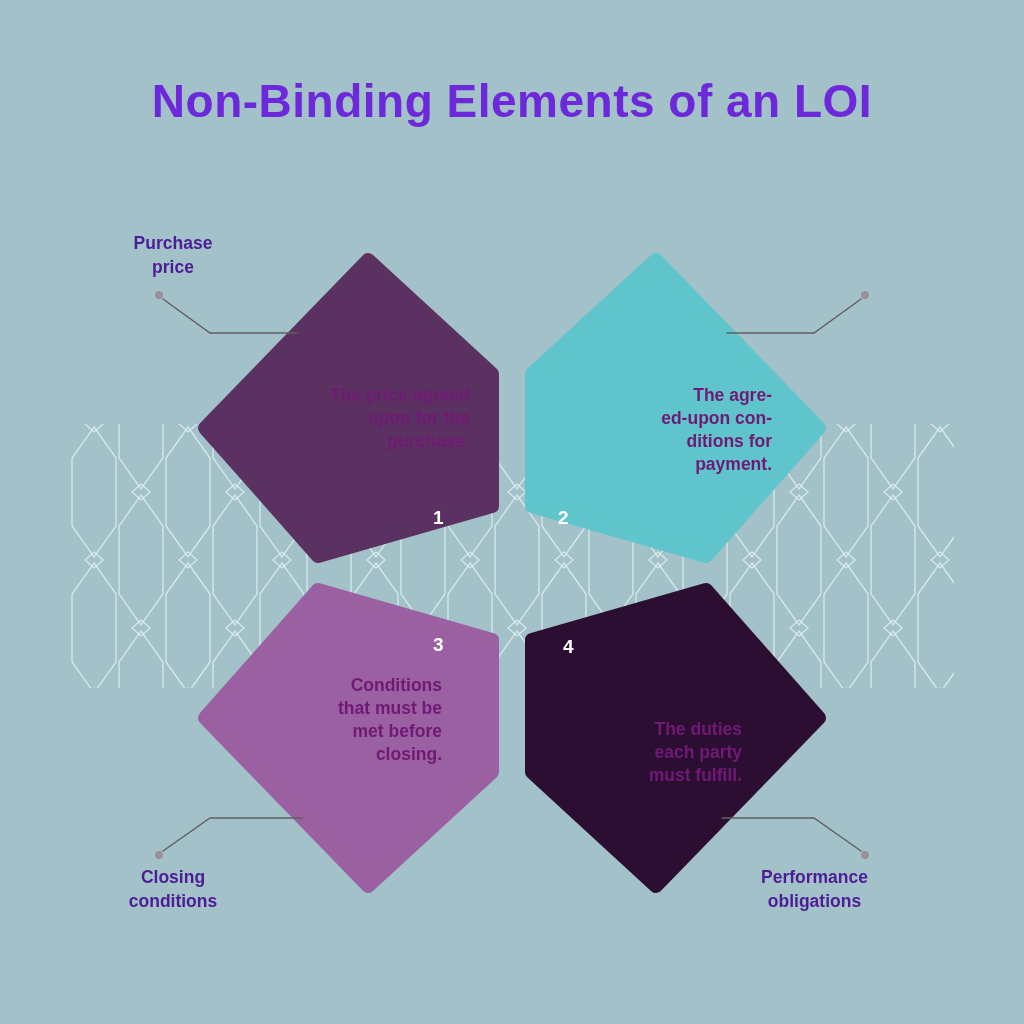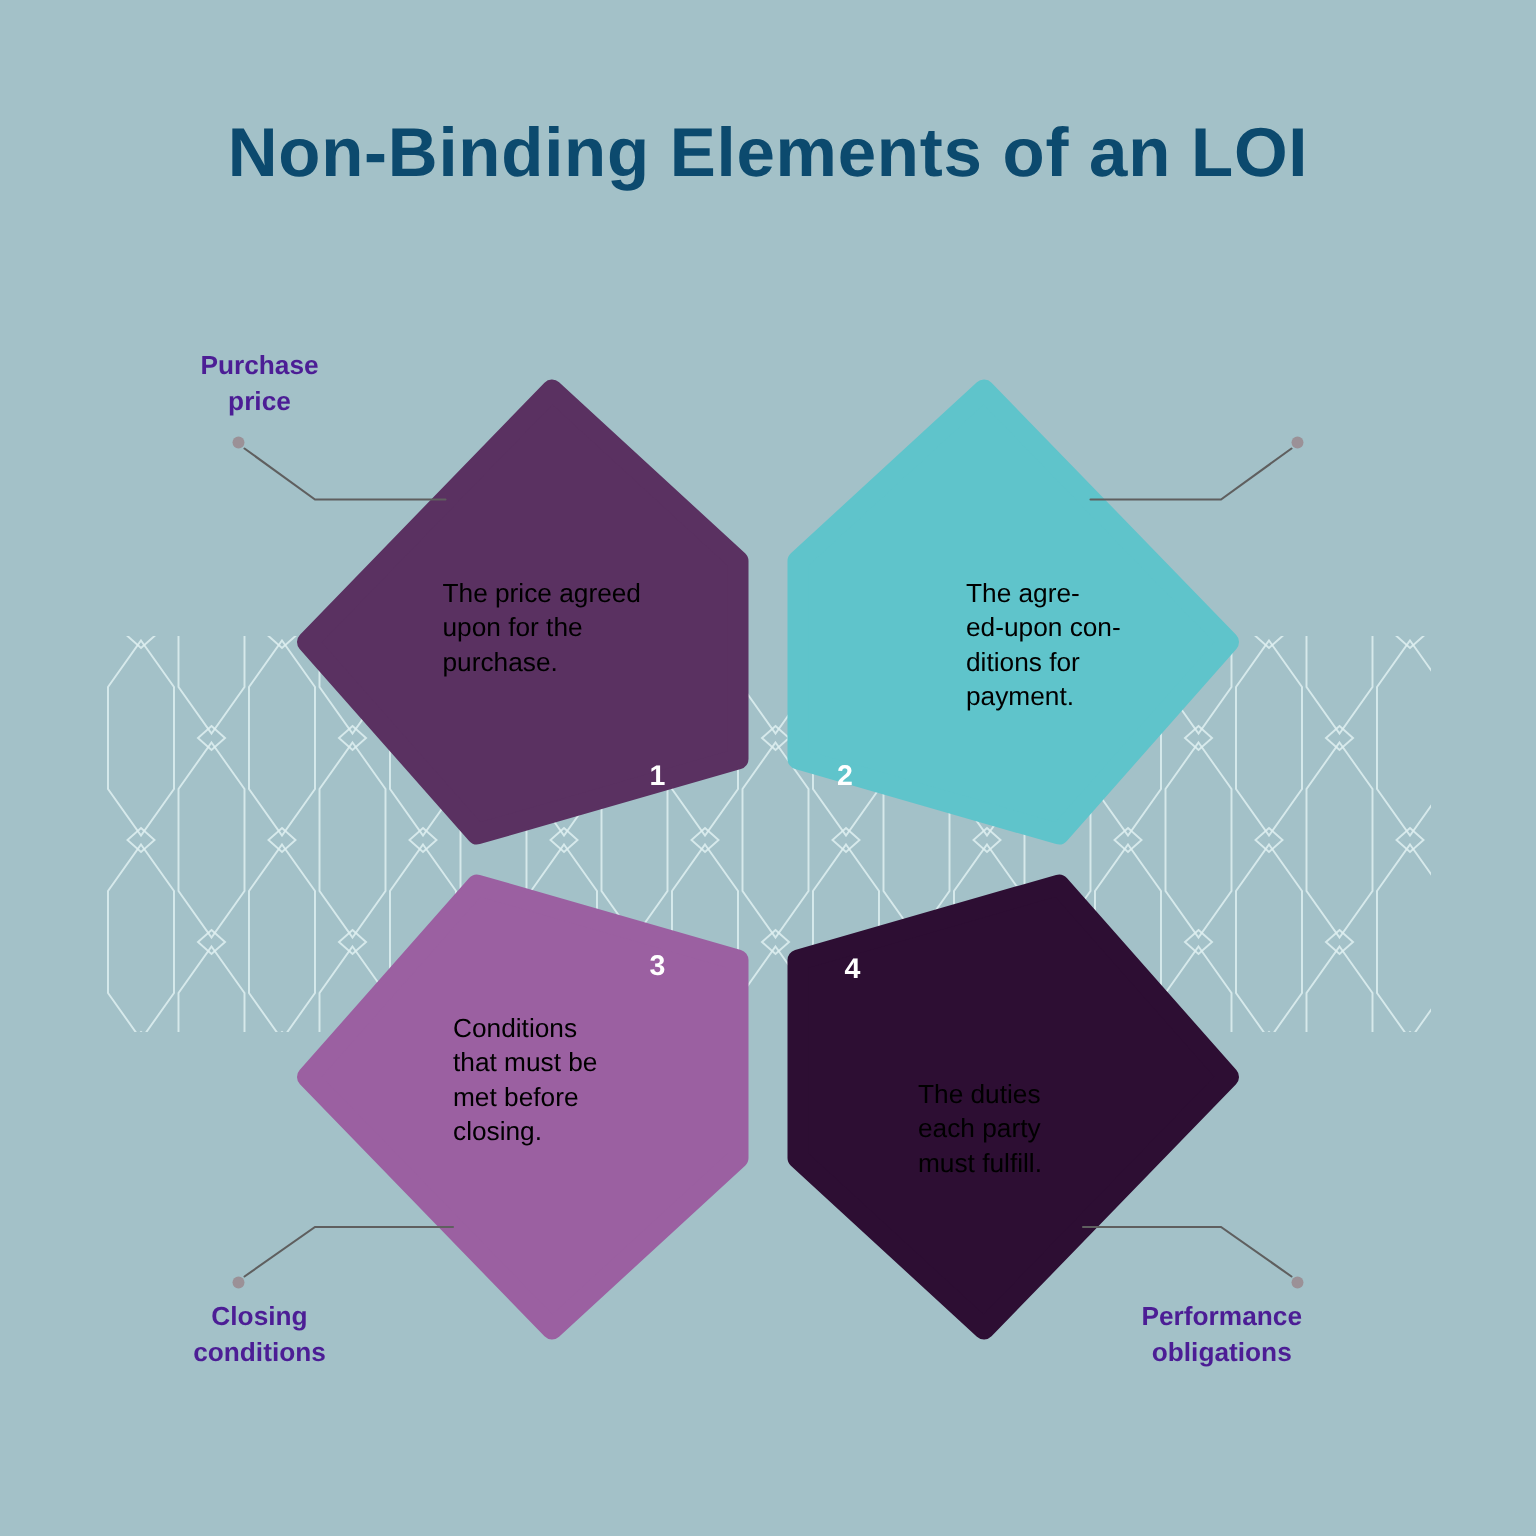--- a/index.html
+++ b/index.html
@@ -7,44 +7,44 @@
     width: 1024px; height: 1024px;
     background: #a3c1c8;
     font-family: "Liberation Sans", sans-serif;
     overflow: hidden;
   }
   .stage { position: relative; width: 1024px; height: 1024px; }
   .title {
     position: absolute; top: 74px; left: 0; width: 100%;
     text-align: center;
     font-size: 46px; font-weight: bold; letter-spacing: 0.5px;
-    color: #0c4a6e;
+    color: #6d28d9;
   }
   svg.art { position: absolute; top: 0; left: 0; }
   .connector polyline { fill: none; stroke-width: 1.4; stroke-linecap: round; }
   .label {
     position: absolute;
     font-size: 17.5px; font-weight: bold; line-height: 1.35;
     color: #4c1d95; white-space: pre-line; text-align: center;
   }
   .desc {
     position: absolute;
-    font-size: 17.5px; font-weight: normal; line-height: 1.32;
-    color: #000000; white-space: pre-line; text-align: left;
+    font-size: 17.5px; font-weight: bold; line-height: 1.32;
+    color: #701a75; white-space: pre-line; text-align: right;
   }
   .num {
     position: absolute;
     font-size: 19px; font-weight: bold; color: #ffffff;
   }
   .label-1 { left: 118px; top: 232px; width: 110px; }
   .label-2 { left: 786px; top: 232px; width: 100px; }
   .label-3 { left: 108px; top: 866px; width: 130px; }
   .label-4 { left: 742px; top: 866px; width: 145px; }
   .desc-1 { left: 295px; top: 384px; width: 175px; }
-  .desc-2 { left: 612px; top: 384px; width: 160px; margin-left: 32px; }
+  .desc-2 { left: 612px; top: 384px; width: 160px; }
   .desc-3 { left: 302px; top: 674px; width: 140px; }
   .desc-4 { left: 612px; top: 674px; width: 130px; margin-top: 44px; }
   .num-1 { left: 433px; top: 507px; }
   .num-2 { left: 558px; top: 507px; }
   .num-3 { left: 433px; top: 634px; }
   .num-4 { left: 563px; top: 636px; }
 </style>
 </head>
 <body style="background-color: rgb(163, 193, 200);">
 

